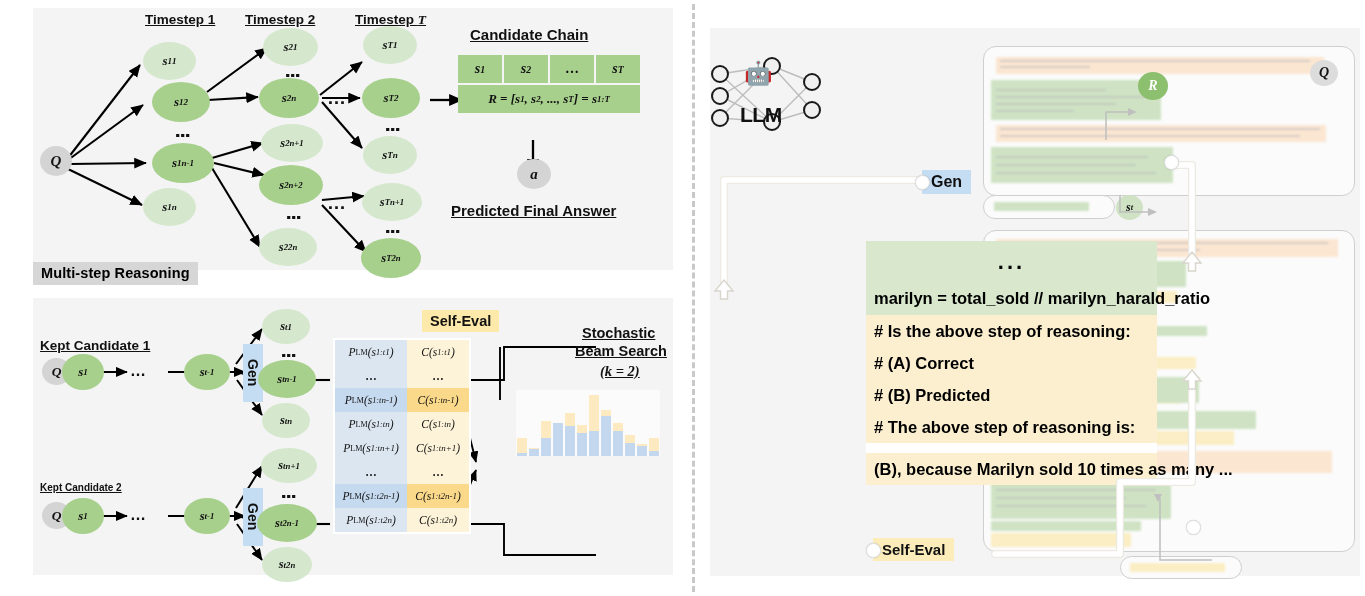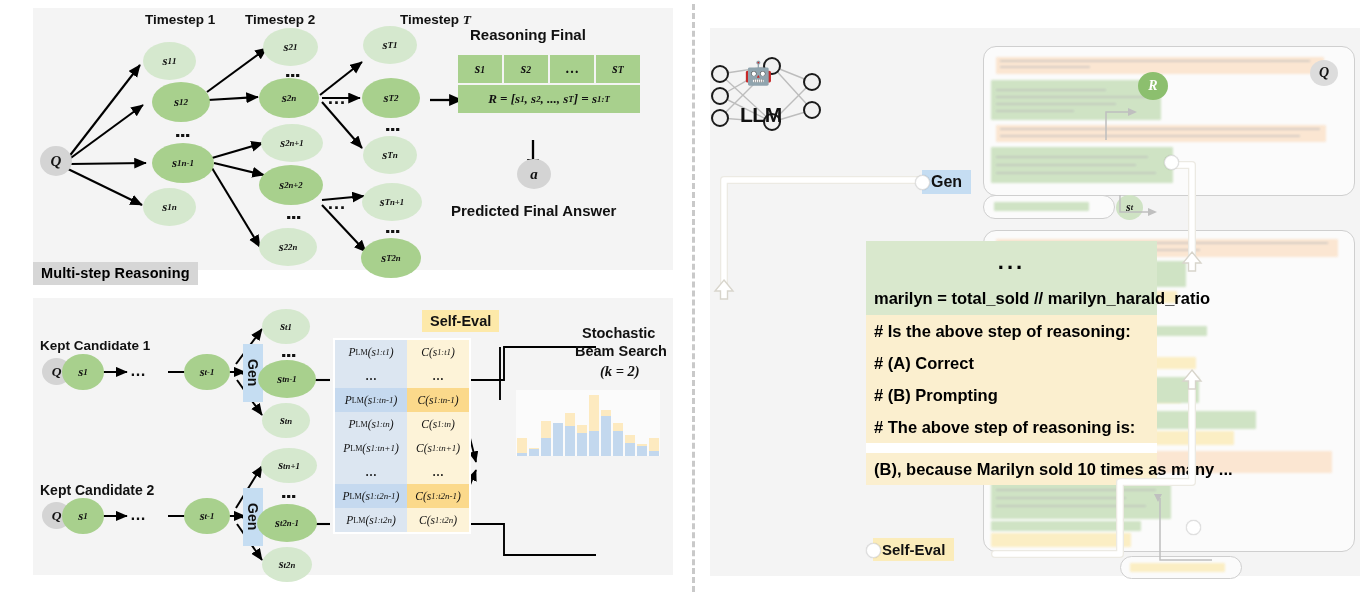--- a/index.html
+++ b/index.html
@@ -5,21 +5,21 @@
   html,body{margin:0;padding:0;background:#ffffff;}
   body{width:1365px;height:596px;overflow:hidden;
        font-family:"Liberation Sans","DejaVu Sans",sans-serif;color:#111;}
   .root{position:relative;width:1365px;height:596px;}
 
   
   .abs{position:absolute;}
   .panel{position:absolute;background:#f4f4f4;}
   .panel-tab{position:absolute;background:#d6d6d6;color:#000;font-weight:bold;
              font-size:14.5px;padding:3px 8px 4px 8px;white-space:nowrap;letter-spacing:.1px;}
-  .hdr{position:absolute;font-weight:bold;font-size:13.5px;white-space:nowrap;}
+  .hdr{position:absolute;font-weight:bold;font-size:13.5px;white-space:nowrap;text-decoration:underline;}
 
   
   .node{position:absolute;border-radius:50%;display:flex;align-items:center;
         justify-content:center;font-family:"Liberation Serif","DejaVu Serif",serif;
         font-style:italic;font-weight:bold;color:#111;white-space:nowrap;}
   .n-light{background:#d5e8ce;}
   .n-dark{background:#a8d08d;}
   .n-gray{background:#d4d4d4;}
   .node sup{font-size:.70em;font-style:italic;vertical-align:super;}
   .node sub{font-size:.70em;font-style:italic;vertical-align:sub;}
@@ -92,21 +92,21 @@
 </style>
 </head>
 <body>
 
 <div class="root">
 
   <div class="panel" style="left:33px;top:8px;width:640px;height:262px;"></div>
 
   <div class="hdr" style="left:145px;top:12px;">Timestep 1</div>
   <div class="hdr" style="left:245px;top:12px;">Timestep 2</div>
-  <div class="hdr" style="left:355px;top:12px;margin-left:45px;">
+  <div class="hdr" style="left:355px;top:12px;">
      Timestep&nbsp;<i style="font-family:'Liberation Serif',serif;">T</i>
   </div>
 
   <svg class="abs" style="left:0;top:0;width:690px;height:280px;">
     <defs>
       <marker id="ah" markerWidth="7" markerHeight="7" refX="5.6" refY="2.6" orient="auto">
         <path d="M0,0 L6,2.6 L0,5.2 z" fill="#000"></path>
       </marker>
     </defs>
     <g stroke="#000" stroke-width="2.1" fill="none" marker-end="url(#ah)">
@@ -157,21 +157,21 @@
   <div class="hdots" style="left:327px;top:193px;">…</div>
 
   <div class="node n-light" style="left:363px;top:26px;width:54px;height:38px;font-size:13px;">s<sup>T</sup><sub>1</sub></div>
   <div class="node n-dark" style="left:362px;top:78px;width:58px;height:40px;font-size:13px;">s<sup>T</sup><sub>2</sub></div>
   <div class="vdots" style="left:388px;top:120px;height:18px;">⋮</div>
   <div class="node n-light" style="left:363px;top:136px;width:54px;height:38px;font-size:13px;">s<sup>T</sup><sub>n</sub></div>
   <div class="node n-light" style="left:362px;top:183px;width:60px;height:38px;font-size:12.5px;">s<sup>T</sup><sub>n+1</sub></div>
   <div class="vdots" style="left:388px;top:222px;height:18px;">⋮</div>
   <div class="node n-dark" style="left:361px;top:238px;width:60px;height:40px;font-size:12.5px;">s<sup>T</sup><sub>2n</sub></div>
 
-  <div class="hdr" style="left:470px;top:26px;font-size:15px;">Reasoning Final</div>
+  <div class="hdr" style="left:470px;top:26px;font-size:15px;">Candidate Chain</div>
   <div class="chainrow" style="left:458px;top:55px;">
     <div class="chaincell" style="width:44px;height:28px;">s<sup style="font-size:.7em">1</sup></div>
     <div class="chaincell" style="width:44px;height:28px;">s<sup style="font-size:.7em">2</sup></div>
     <div class="chaincell" style="width:44px;height:28px;font-style:normal;">…</div>
     <div class="chaincell" style="width:44px;height:28px;">s<sup style="font-size:.7em">T</sup></div>
   </div>
   <div class="chainwide" style="left:458px;top:85px;width:182px;height:28px;">
     R&nbsp;=&nbsp;[s<sup style="font-size:.68em">1</sup>,&nbsp;s<sup style="font-size:.68em">2</sup>,&nbsp;...,&nbsp;s<sup style="font-size:.68em">T</sup>]&nbsp;=&nbsp;s<sup style="font-size:.68em">1:T</sup>
   </div>
 
@@ -223,21 +223,21 @@
   <div class="node n-dark" style="left:184px;top:354px;width:46px;height:36px;font-size:12.5px;">s<sup>t-1</sup></div>
   <div class="genbox vert" style="left:243px;top:344px;width:20px;height:58px;">
        <span>Gen</span>
     </div>
 
   <div class="node n-light" style="left:262px;top:309px;width:48px;height:35px;font-size:12.5px;">s<sup>t</sup><sub>1</sub></div>
   <div class="vdots" style="left:284px;top:346px;height:18px;">⋮</div>
   <div class="node n-dark" style="left:258px;top:360px;width:58px;height:38px;font-size:12.5px;">s<sup>t</sup><sub>n-1</sub></div>
   <div class="node n-light" style="left:262px;top:403px;width:48px;height:35px;font-size:12.5px;">s<sup>t</sup><sub>n</sub></div>
 
-  <div class="hdr" style="left:40px;top:482px;font-size:14px;">Kept Candidate 2</div>
+  <div class="hdr" style="left:40px;top:482px;font-size:10px;">Kept Candidate 2</div>
   <div class="node n-gray" style="left:42px;top:502px;width:29px;height:27px;font-size:13.5px;">Q</div>
   <div class="node n-dark" style="left:62px;top:498px;width:42px;height:36px;font-size:13px;">s<sup>1</sup></div>
   <div class="hdots" style="left:130px;top:507px;font-size:16px;">…</div>
   <div class="node n-dark" style="left:184px;top:498px;width:46px;height:36px;font-size:12.5px;">s<sup>t-1</sup></div>
   <div class="genbox vert" style="left:243px;top:488px;width:20px;height:58px;">
        <span>Gen</span>
     </div>
 
   <div class="node n-light" style="left:261px;top:448px;width:56px;height:35px;font-size:12.5px;">s<sup>t</sup><sub>n+1</sub></div>
   <div class="vdots" style="left:284px;top:487px;height:18px;">⋮</div>
@@ -390,21 +390,21 @@
 
   <div class="pill" style="left:1120px;top:556px;width:120px;height:21px;">
     <div class="blurline bl-ye" style="left:9px;top:6px;width:95px;height:9px;"></div>
   </div>
 
   <div class="abs" style="left:866px;top:241px;width:291px;height:222px;background:#fff;"></div>
   <div class="bigtxt bt-grn" style="left:866px;top:241px;width:291px;height:41px;justify-content:center;padding:0;font-size:22px;letter-spacing:3px;">...</div>
   <div class="bigtxt bt-grn" style="left:866px;top:282px;width:291px;height:33px;font-size:16.5px;">marilyn = total_sold // marilyn_harald_ratio</div>
   <div class="bigtxt bt-yel" style="left:866px;top:347px;width:291px;height:32px;font-size:16.5px;"># (A) Correct</div>
   <div class="bigtxt bt-yel" style="left:866px;top:315px;width:291px;height:32px;font-size:16.5px;"># Is the above step of reasoning:</div>
-  <div class="bigtxt bt-yel" style="left:866px;top:379px;width:291px;height:32px;font-size:16.5px;"># (B) Prompting</div>
+  <div class="bigtxt bt-yel" style="left:866px;top:379px;width:291px;height:32px;font-size:16.5px;"># (B) Predicted</div>
   <div class="bigtxt bt-yel" style="left:866px;top:411px;width:291px;height:32px;font-size:16.5px;"># The above step of reasoning is:</div>
   <div class="abs" style="left:866px;top:443px;width:291px;height:10px;background:#fff;"></div>
   <div class="bigtxt bt-yel" style="left:866px;top:453px;width:291px;height:32px;font-size:16.5px;">(B), because Marilyn sold 10 times as many ...</div>
 
   <svg class="abs" style="left:700px;top:0;width:665px;height:596px;">
     <g fill="none" stroke="#eceae3" stroke-width="8" stroke-linejoin="round" stroke-linecap="round">
       <path d="M258,180 L24,180 L24,290"></path>
       <path d="M470,165 L492,165 L492,262"></path>
       <path d="M295,554 L420,554 L420,482 L492,482 L492,380"></path>
     </g>

